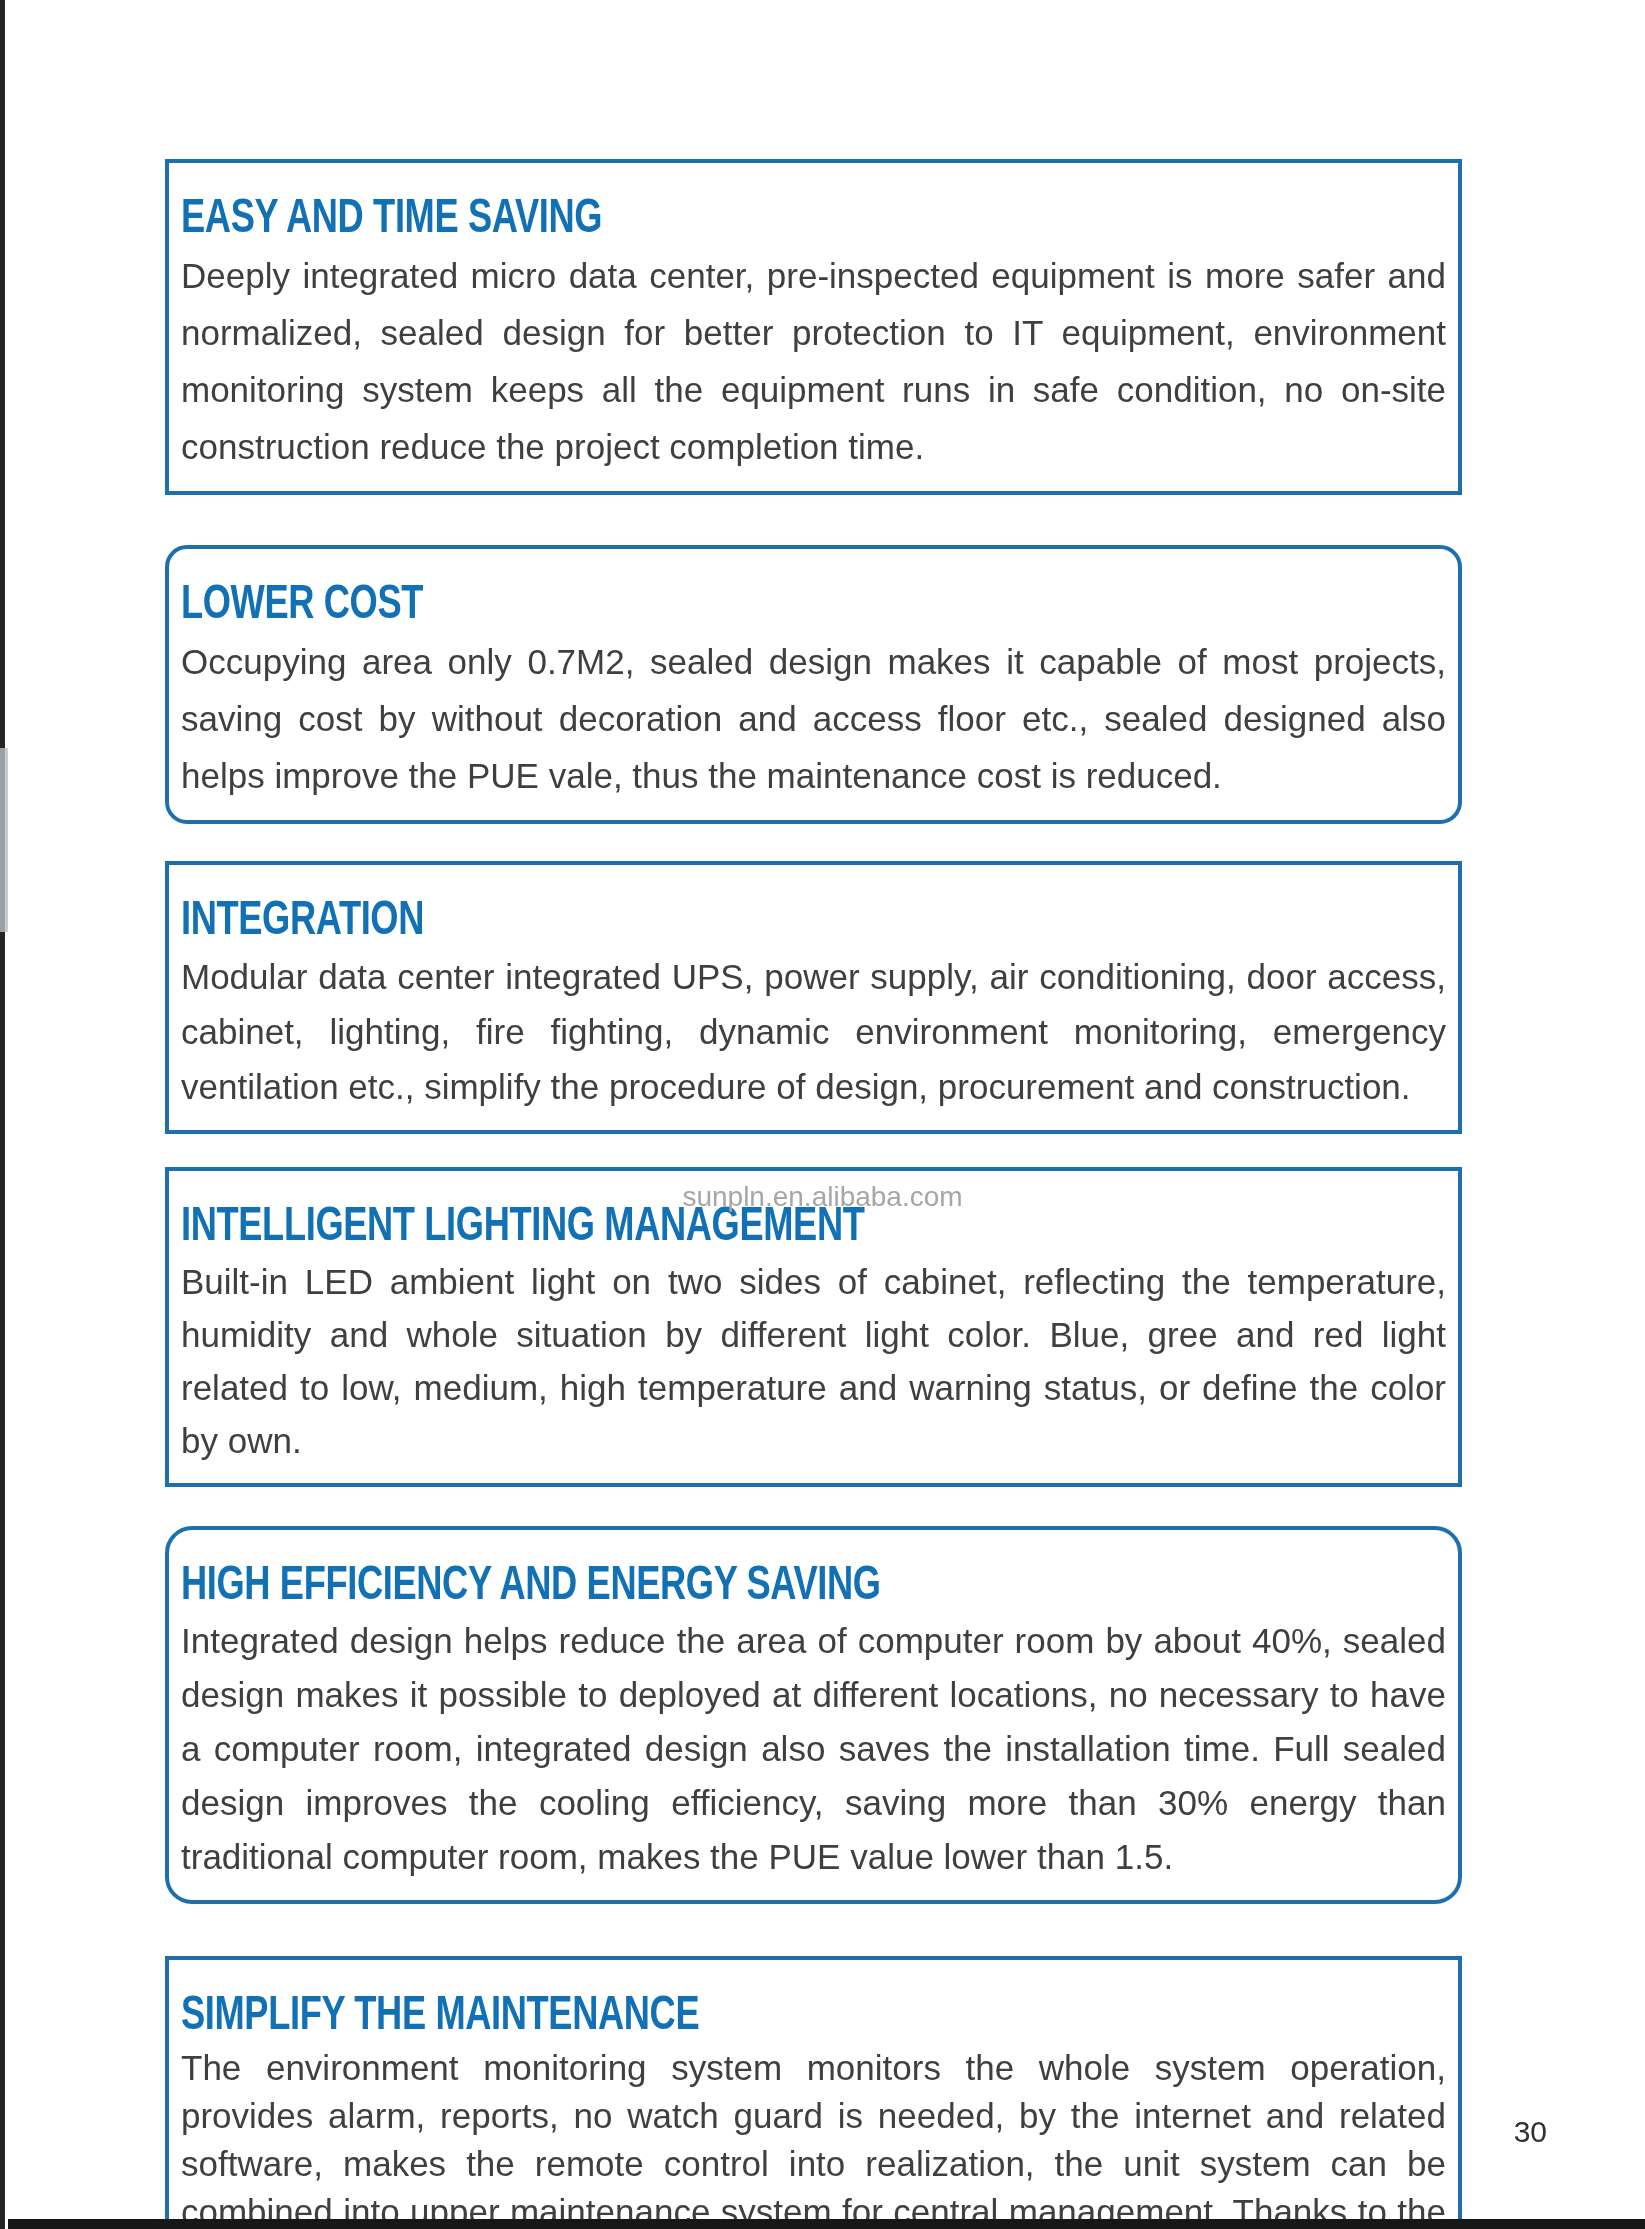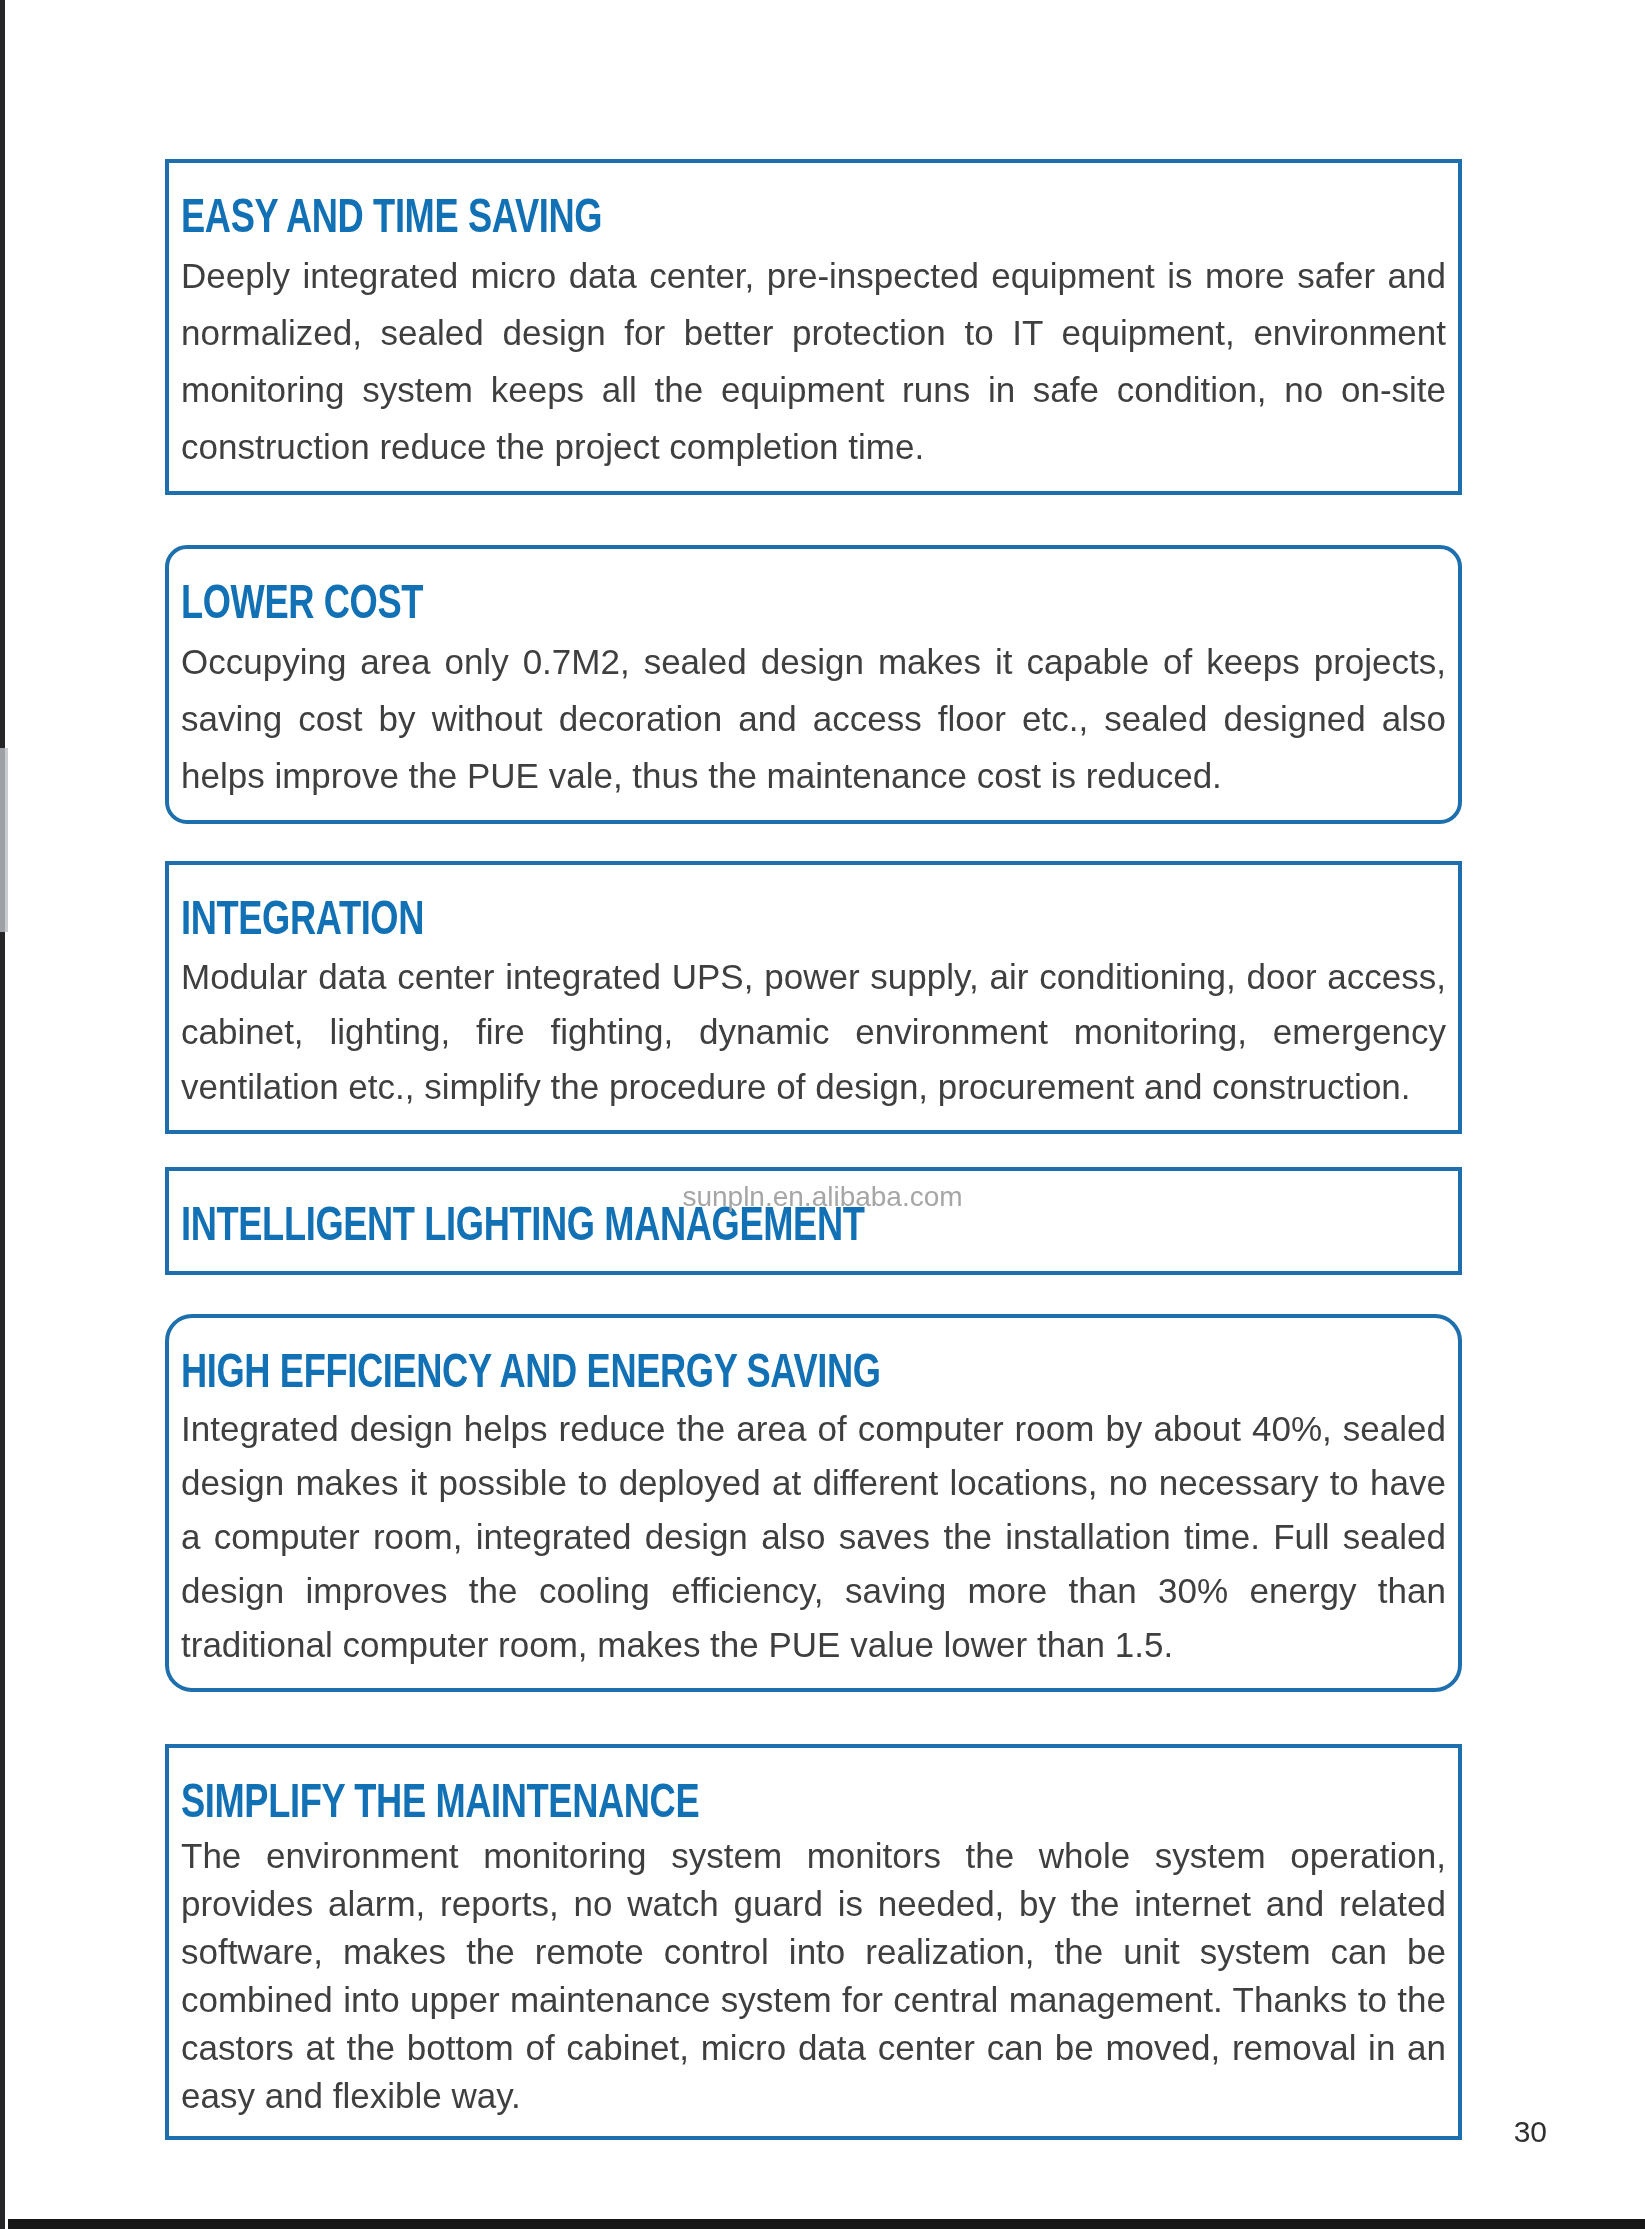--- a/index.html
+++ b/index.html
@@ -101,31 +101,32 @@
 
   <main class="content">
 
     <section class="fb fb1">
       <h2 class="title"><span class="title-text">EASY AND TIME SAVING</span></h2>
       <p class="body">Deeply integrated micro data center, pre-inspected equipment is more safer and normalized, sealed design for better protection to IT equipment, environment monitoring system keeps all the equipment runs in safe condition, no on-site construction reduce the project completion time.</p>
     </section>
 
     <section class="fb fb2">
       <h2 class="title"><span class="title-text">LOWER COST</span></h2>
-      <p class="body">Occupying area only 0.7M2, sealed design makes it capable of keeps projects, saving cost by without decoration and access floor etc., sealed designed also helps improve the PUE vale, thus the maintenance cost is reduced.</p>
+      <p class="body">Occupying area only 0.7M2, sealed design makes it capable of most projects, saving cost by without decoration and access floor etc., sealed designed also helps improve the PUE vale, thus the maintenance cost is reduced.</p>
     </section>
 
     <section class="fb fb3">
       <h2 class="title"><span class="title-text">INTEGRATION</span></h2>
       <p class="body">Modular data center integrated UPS, power supply, air conditioning, door access, cabinet, lighting, fire fighting, dynamic environment monitoring, emergency ventilation etc., simplify the procedure of design, procurement and construction.</p>
     </section>
 
     <section class="fb fb4">
       <span class="watermark">sunpln.en.alibaba.com</span>
       <h2 class="title"><span class="title-text">INTELLIGENT LIGHTING MANAGEMENT</span></h2>
+      <p class="body">Built-in LED ambient light on two sides of cabinet, reflecting the temperature, humidity and whole situation by different light color. Blue, gree and red light related to low, medium, high temperature and warning status, or define the color by own.</p>
     </section>
 
     <section class="fb fb5">
       <h2 class="title"><span class="title-text">HIGH EFFICIENCY AND ENERGY SAVING</span></h2>
       <p class="body">Integrated design helps reduce the area of computer room by about 40%, sealed design makes it possible to deployed at different locations, no necessary to have a computer room, integrated design also saves the installation time. Full sealed design improves the cooling efficiency, saving more than 30% energy than traditional computer room, makes the PUE value lower than 1.5.</p>
     </section>
 
     <section class="fb fb6">
       <h2 class="title"><span class="title-text">SIMPLIFY THE MAINTENANCE</span></h2>
       <p class="body">The environment monitoring system monitors the whole system operation, provides alarm, reports, no watch guard is needed, by the internet and related software, makes the remote control into realization, the unit system can be combined into upper maintenance system for central management. Thanks to the castors at the bottom of cabinet, micro data center can be moved, removal in an easy and flexible way.</p>

